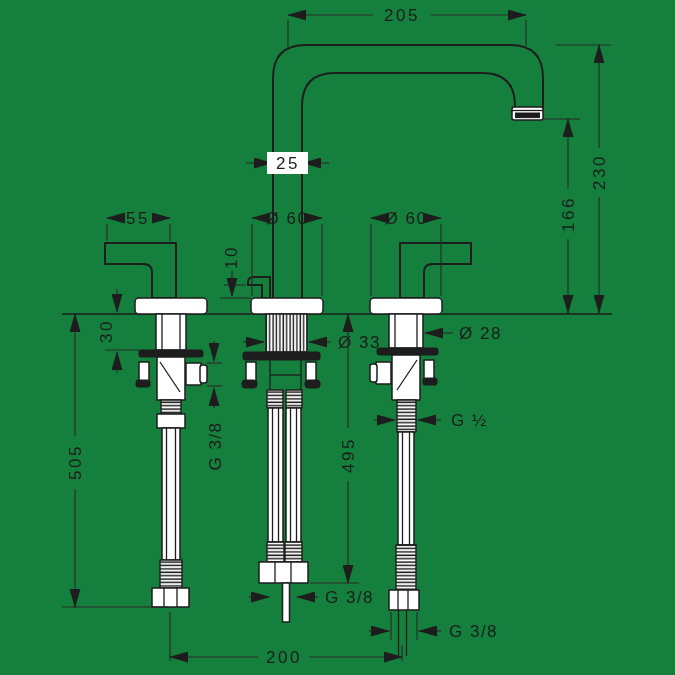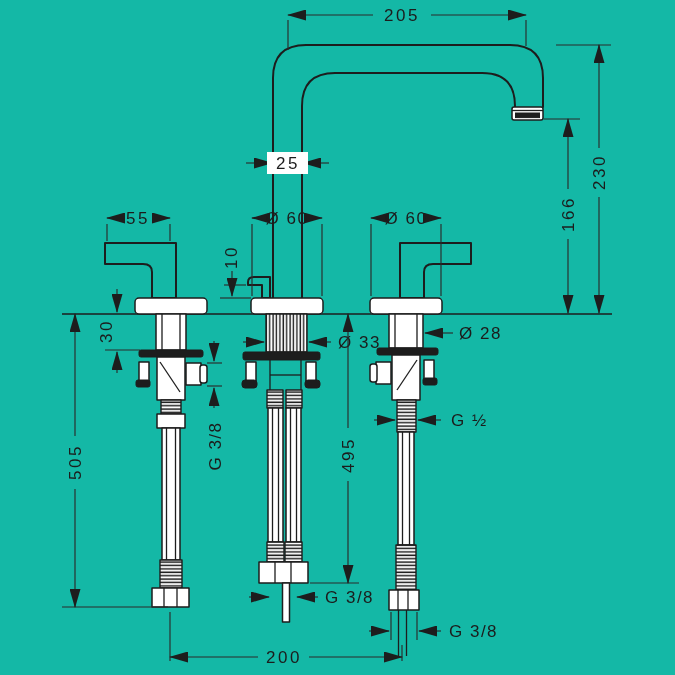--- a/index.html
+++ b/index.html
@@ -1,16 +1,16 @@
 <!DOCTYPE html>
 <html><head>
 <meta charset="utf-8">
 <style>
   html,body{margin:0;padding:0;background:#ffffff;}
-  .stage{position:relative;width:675px;height:675px;background:#14b8a6;overflow:hidden;}
+  .stage{position:relative;width:675px;height:675px;background:#15803d;overflow:hidden;}
   svg{display:block;}
   .dim{font-family:"Liberation Sans","DejaVu Sans",sans-serif;font-size:17px;letter-spacing:2.5px;fill:#1c1c1c;}
   .dimS{font-family:"Liberation Sans","DejaVu Sans",sans-serif;font-size:17px;letter-spacing:1.5px;fill:#1c1c1c;}
   .oline{fill:none;stroke:#1d1d1d;stroke-width:2;stroke-linejoin:round;stroke-linecap:round;}
   .thin{fill:none;stroke:#1d1d1d;stroke-width:1.3;}
   .dline{fill:none;stroke:#2a2a2a;stroke-width:1.15;}
   .dark{fill:#1d1d1d;stroke:#1d1d1d;stroke-width:1;}
   .part{fill:#ffffff;stroke:#1d1d1d;stroke-width:1.5;stroke-linejoin:round;}
   .partT{fill:url(#threads);stroke:#1d1d1d;stroke-width:1.4;stroke-linejoin:round;}
   .partK{fill:url(#knurl);stroke:#1d1d1d;stroke-width:1.4;stroke-linejoin:round;}

